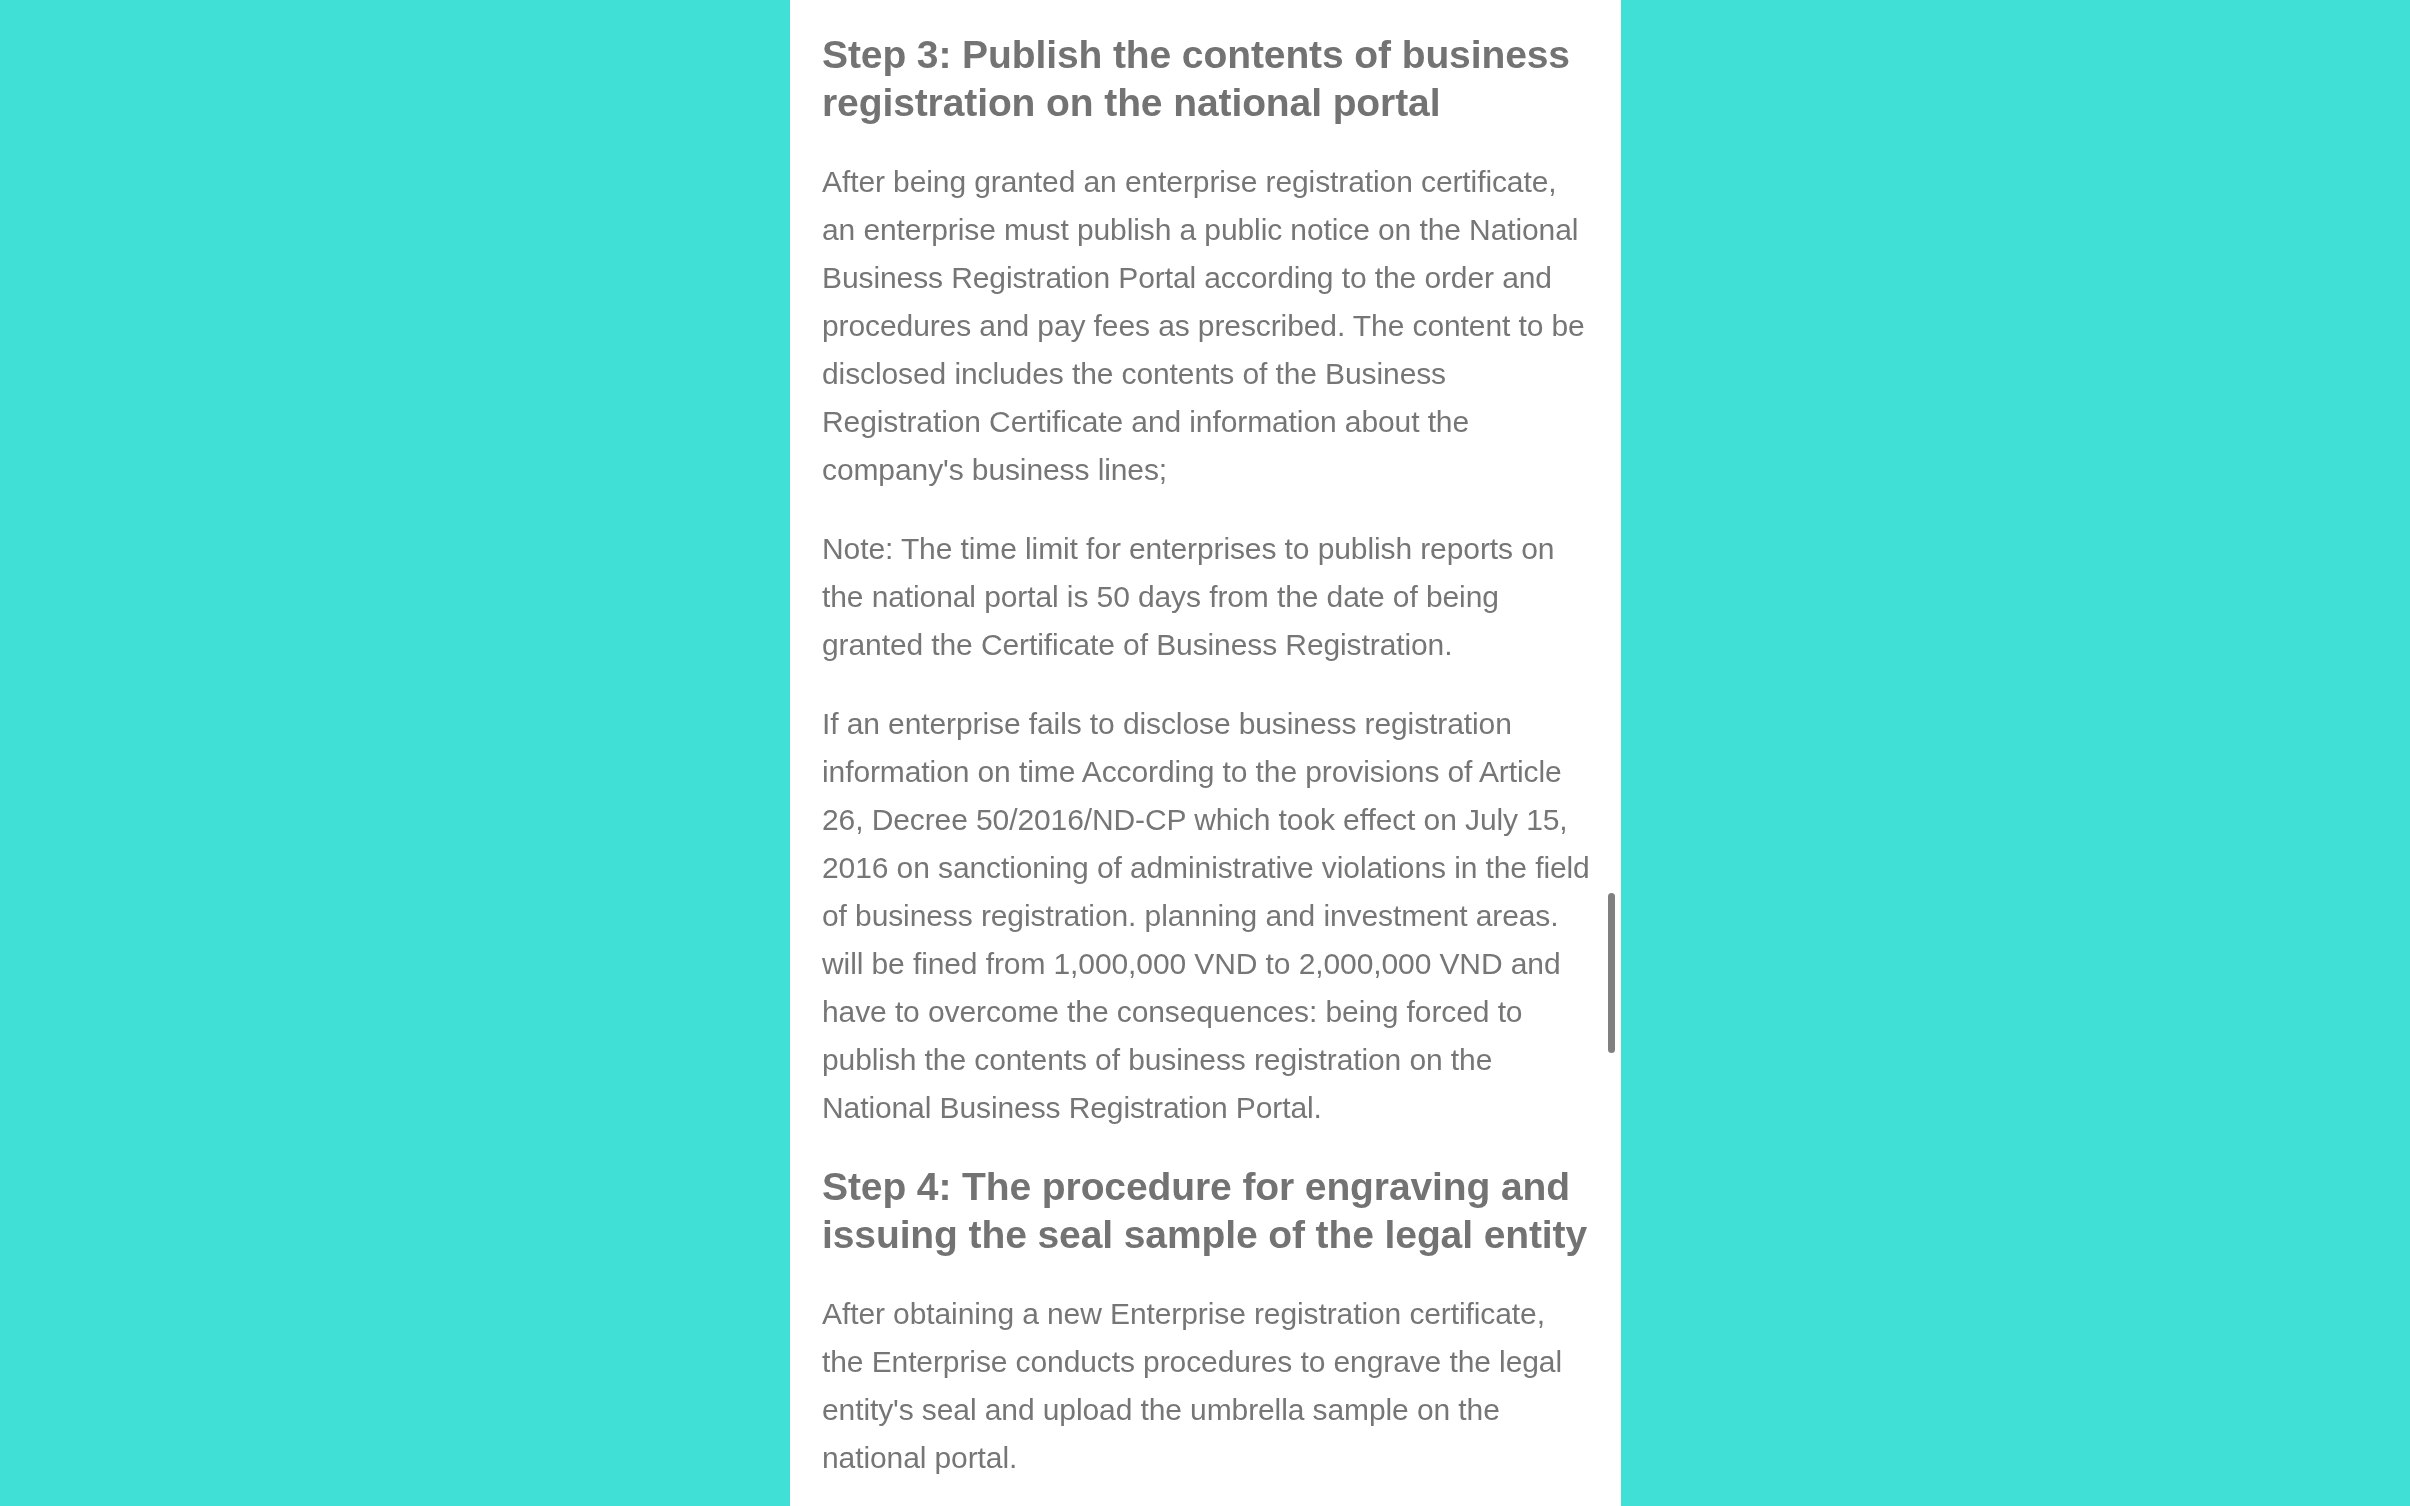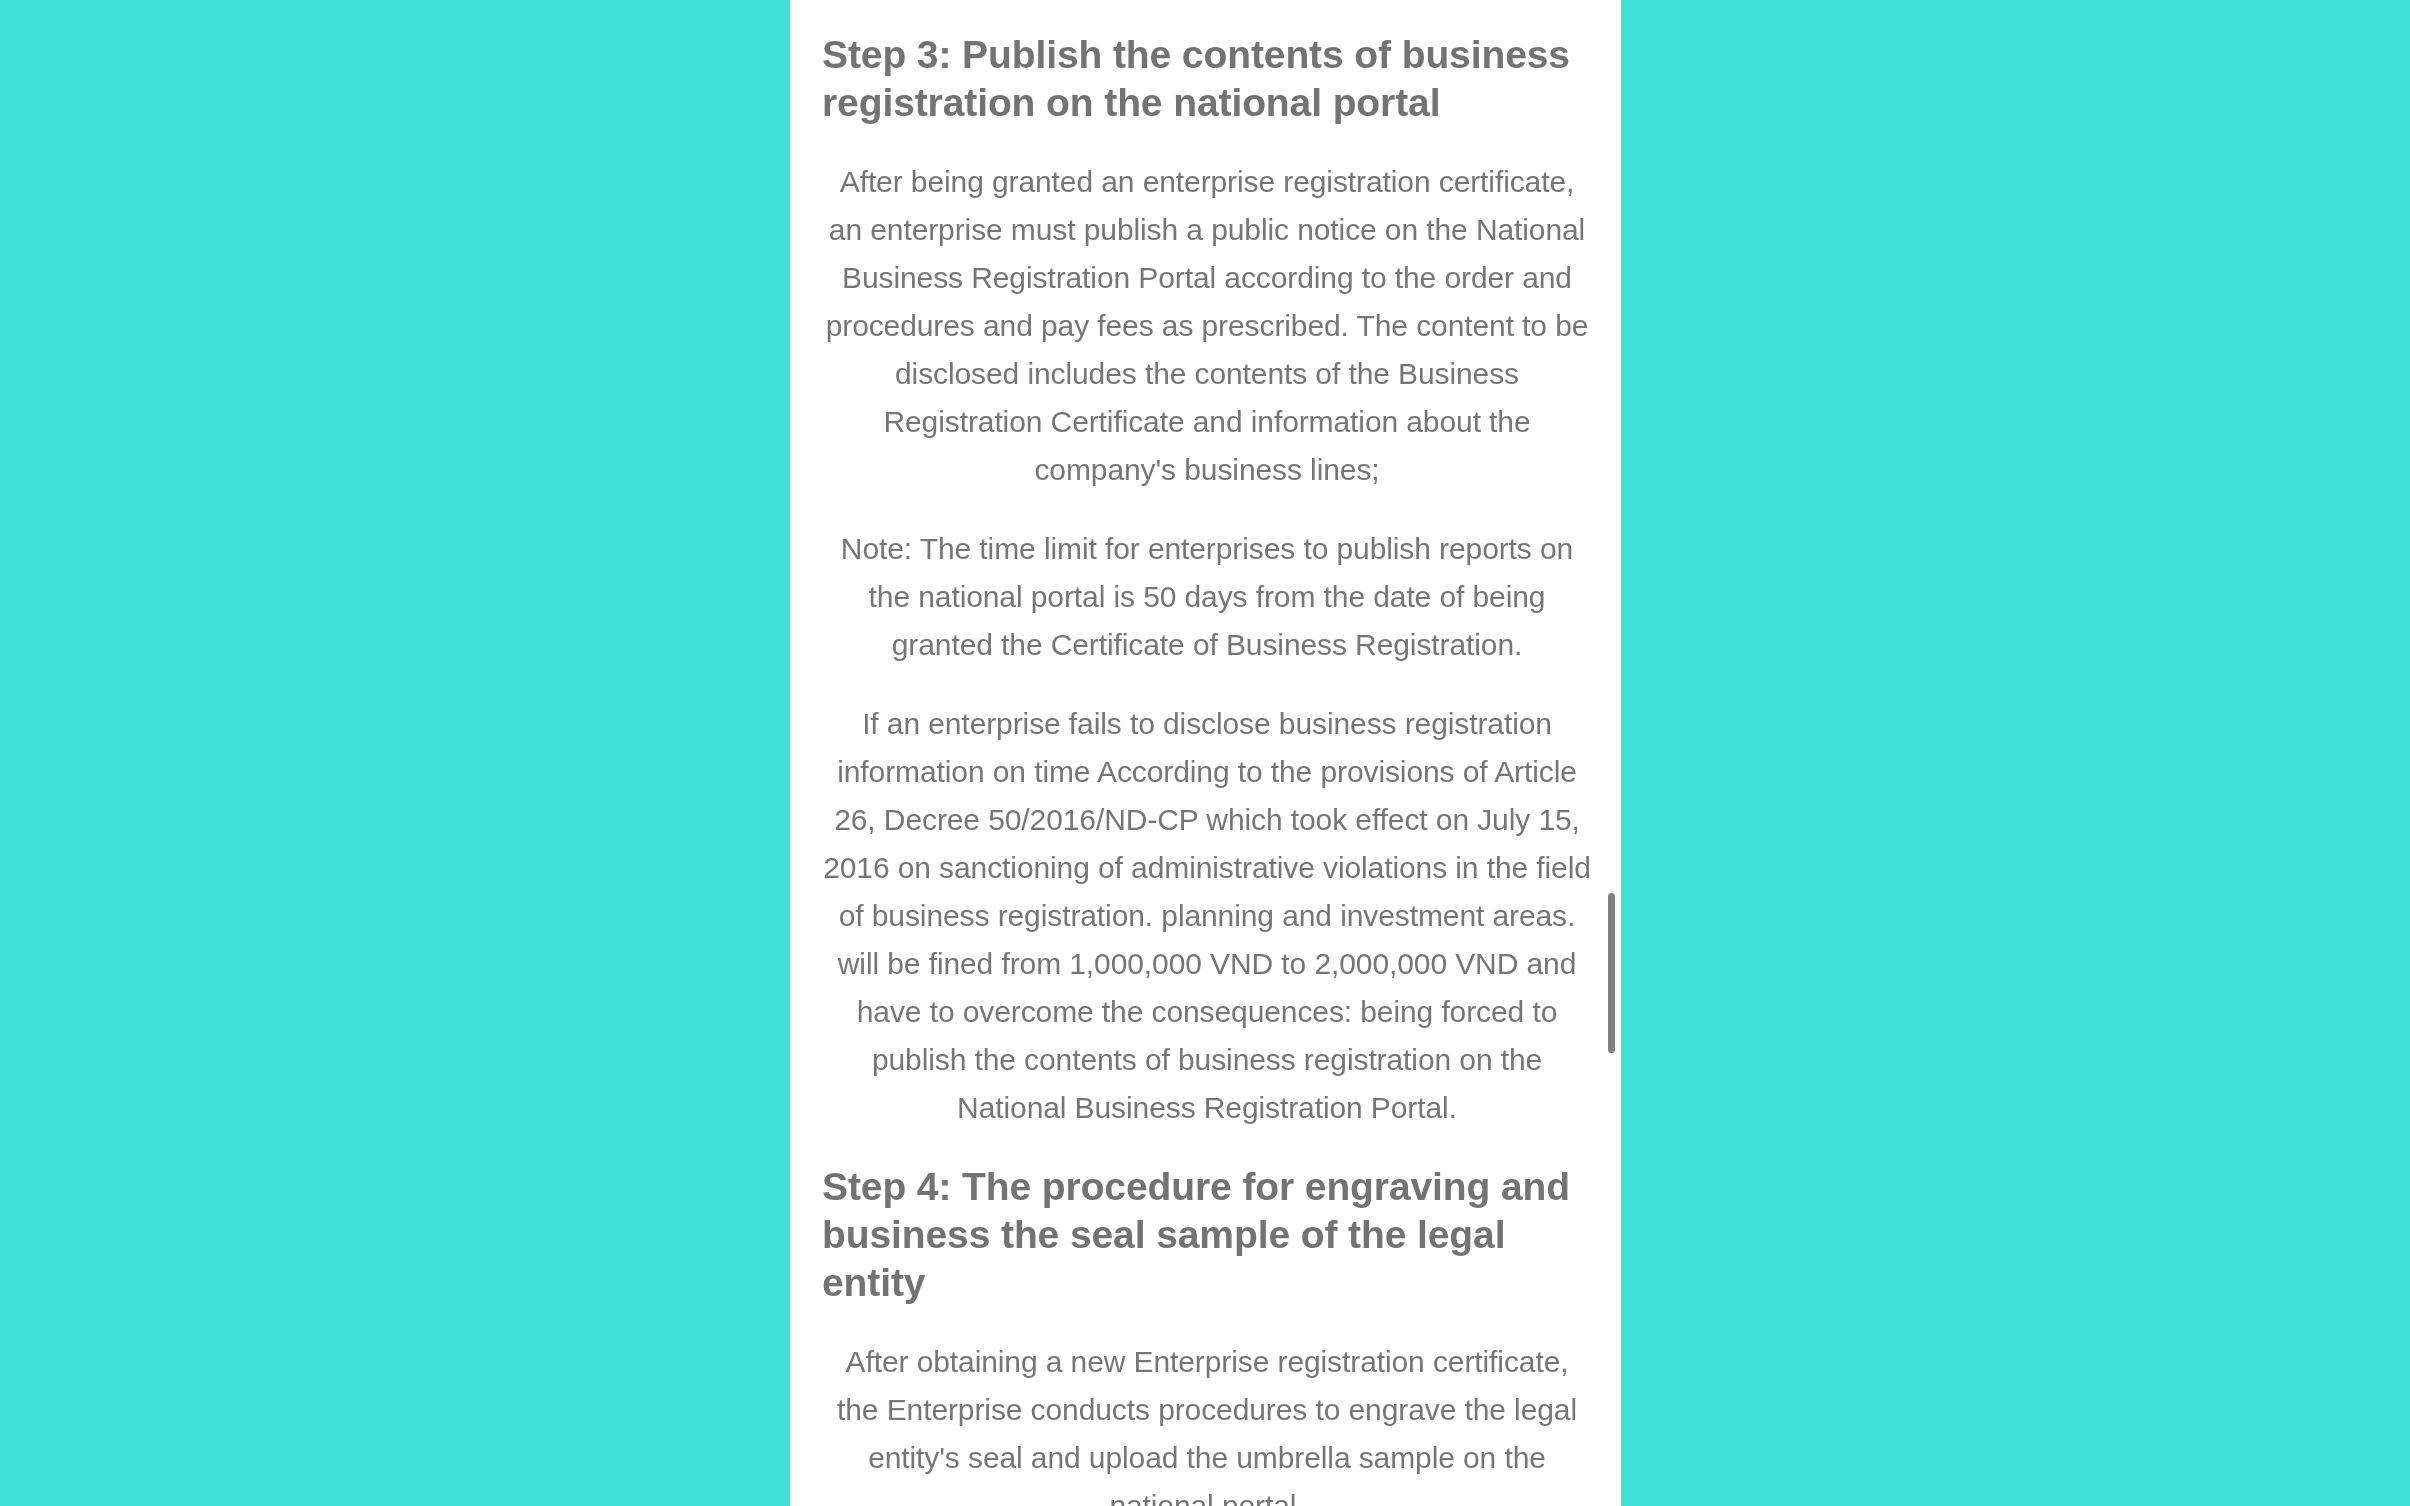--- a/index.html
+++ b/index.html
@@ -37,39 +37,38 @@
       margin: 0 0 31px 0;
       color: #737373;
       letter-spacing: -0.1px;
     }
     p {
       font-size: 30px;
       line-height: 48px;
       margin: 0 0 31px 0;
       color: #767676;
       letter-spacing: -0.1px;
-      text-align: center;
     }
     .scrollbar-thumb {
       position: absolute;
       left: 818px;
       top: 893px;
       width: 6.6px;
       height: 160px;
       border-radius: 3.8px;
       background: #808080;
     }
   </style>
 </head>
 <body>
 
 <div class="page">
   <div class="content">
     <h3>Step 3: Publish the contents of business registration on the national portal</h3>
     <p>After being granted an enterprise registration certificate, an enterprise must publish a public notice on the National Business Registration Portal according to the order and procedures and pay fees as prescribed. The content to be disclosed includes the contents of the Business Registration Certificate and information about the company's business lines;</p>
     <p>Note: The time limit for enterprises to publish reports on the national portal is 50 days from the date of being granted the Certificate of Business Registration.</p>
     <p>If an enterprise fails to disclose business registration information on time According to the provisions of Article 26, Decree 50/2016/ND-CP which took effect on July 15, 2016 on sanctioning of administrative violations in the field of business registration. planning and investment areas. will be fined from 1,000,000 VND to 2,000,000 VND and have to overcome the consequences: being forced to publish the contents of business registration on the National Business Registration Portal.</p>
-    <h3>Step 4: The procedure for engraving and business the seal sample of the legal entity</h3>
+    <h3>Step 4: The procedure for engraving and issuing the seal sample of the legal entity</h3>
     <p>After obtaining a new Enterprise registration certificate, the Enterprise conducts procedures to engrave the legal entity's seal and upload the umbrella sample on the national portal.</p>
   </div>
   <div class="scrollbar-thumb"></div>
 </div>
 
 
 </body></html>

